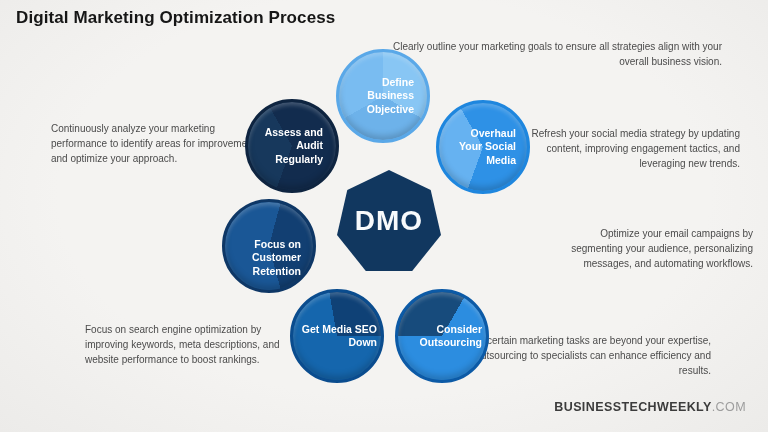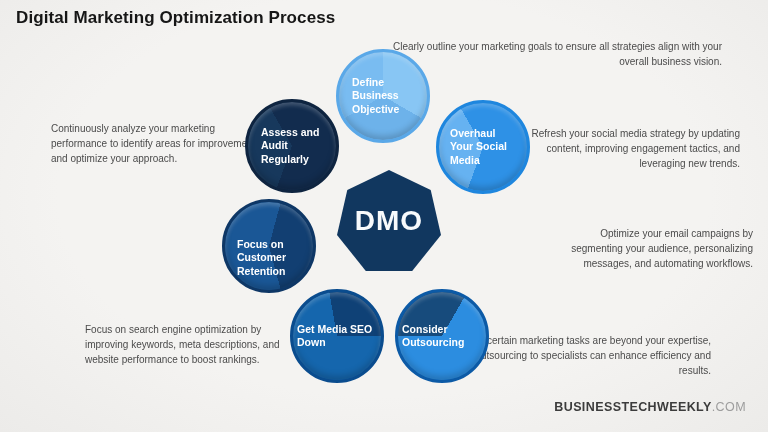--- a/index.html
+++ b/index.html
@@ -45,21 +45,21 @@
   }
 
   .circle {
     position: absolute; width: 94px; height: 94px;
     border-radius: 50%;
     display: flex; align-items: center; justify-content: center;
     box-shadow: inset 0 3px 4px rgba(255,255,255,0.22), inset 0 -4px 6px rgba(0,0,0,0.18);
   }
   .circle-label {
     color: #ffffff; font-size: 10.5px; font-weight: bold;
-    line-height: 13.5px; text-align: left; width: 80px;
+    line-height: 13.5px; text-align: right; width: 80px;
   }
   .c-define      { left: 336px; top: 49px;
     border: 3px solid #5aa8e8;
     background: conic-gradient(from 240deg, #79bcf1 0 120deg, #88c6f4 0 240deg, #6db2ea 0); }
   .c-define .circle-label { width: 62px; }
   .c-social      { left: 436px; top: 100px;
     border: 3px solid #1e86de;
     background: conic-gradient(from 200deg, #66b2f1 0 130deg, #2e91e6 0); }
   .c-social .circle-label { width: 66px; }
   .c-email       { left: 458px; top: 201px;

